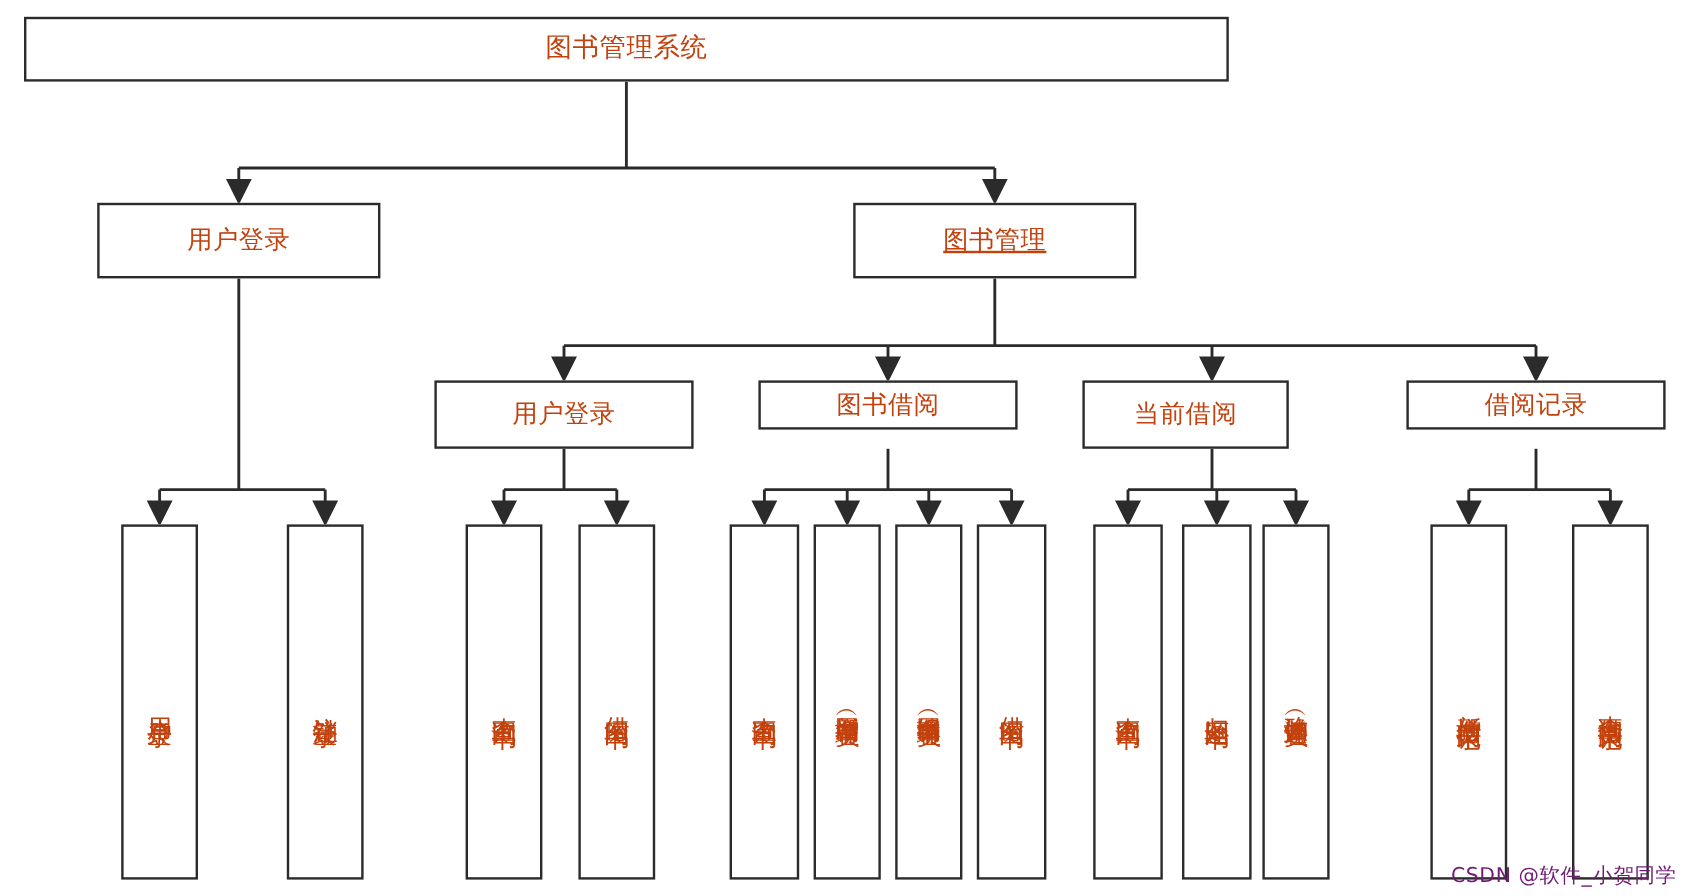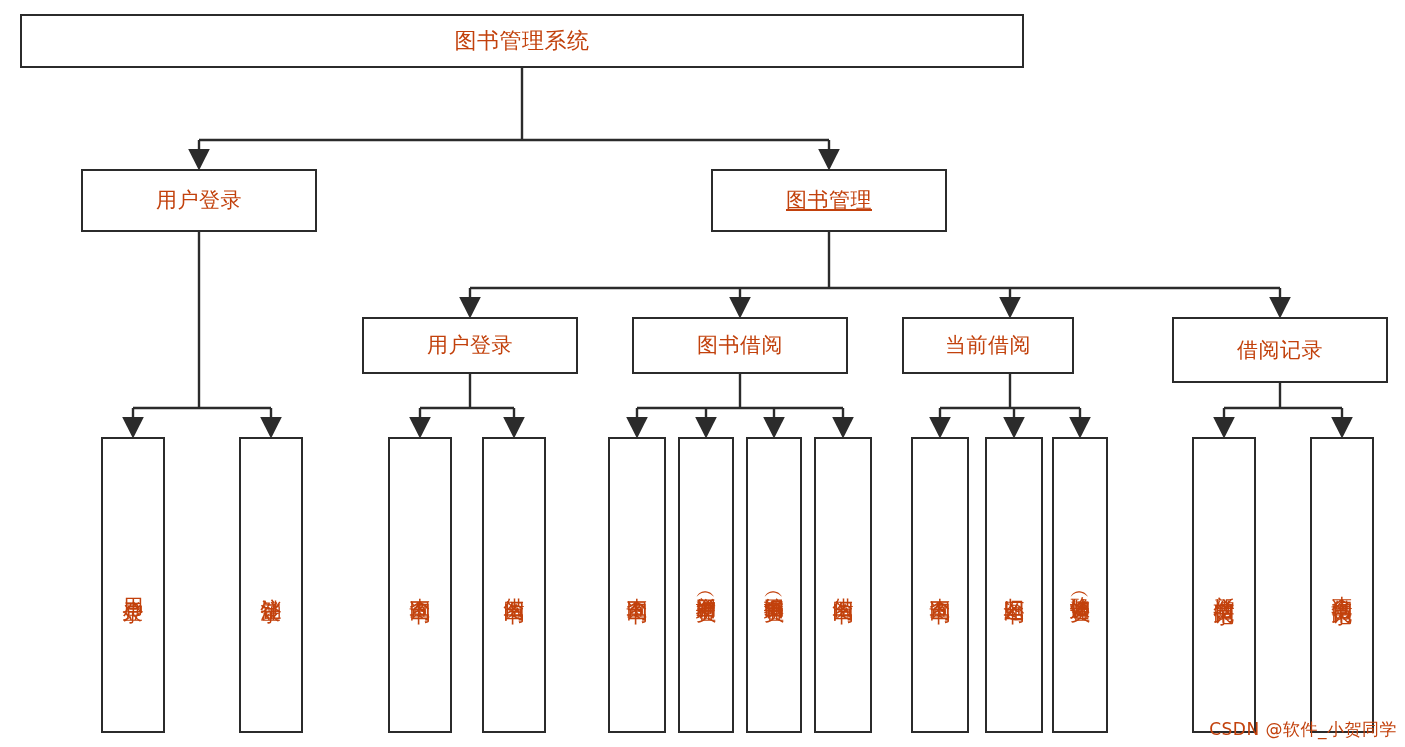--- a/index.html
+++ b/index.html
@@ -66,21 +66,21 @@
   }
   .node.v.narrow .lbl {
     font-size: 20px;
     letter-spacing: 1px;
   }
   #watermark {
     position: absolute;
     right: 8px;
     bottom: 6px;
     font-size: 17px;
-    color: #c2410c;
+    color: #701a75;
     letter-spacing: 0.5px;
     white-space: nowrap;
     user-select: none;
   }
 </style>
 </head>
 <body>
 
 <div id="canvas">
 
@@ -133,27 +133,27 @@
       </div>
       <div class="node h" style="left: 81px; top: 169px; width: 236px; height: 63px;">
         <span class="lbl">用户登录</span>
       </div>
       <div class="node h" style="left: 711px; top: 169px; width: 236px; height: 63px; text-decoration: underline;">
         <span class="lbl">图书管理</span>
       </div>
       <div class="node h" style="left: 362px; top: 317px; width: 216px; height: 57px;">
         <span class="lbl">用户登录</span>
       </div>
-      <div class="node h" style="left: 632px; top: 317px; width: 216px; height: 57px; justify-content: center;">
+      <div class="node h" style="left: 632px; top: 317px; width: 216px; height: 41px; justify-content: center;">
         <span class="lbl">图书借阅</span>
       </div>
       <div class="node h" style="left: 902px; top: 317px; width: 172px; height: 57px;">
         <span class="lbl">当前借阅</span>
       </div>
-      <div class="node h" style="left: 1172px; top: 317px; width: 216px; height: 66px; font-family: Liberation Serif, serif;">
+      <div class="node h" style="left: 1172px; top: 317px; width: 216px; height: 41px; font-family: Liberation Serif, serif;">
         <span class="lbl">借阅记录</span>
       </div>
       <div class="node v" style="left: 101px; top: 437px; width: 64px; height: 296px;">
         <span class="lbl">用户登录</span>
       </div>
       <div class="node v" style="left: 239px; top: 437px; width: 64px; height: 296px;">
         <span class="lbl">注销登录</span>
       </div>
       <div class="node v" style="left: 388px; top: 437px; width: 64px; height: 296px;">
         <span class="lbl">查询图书</span>

